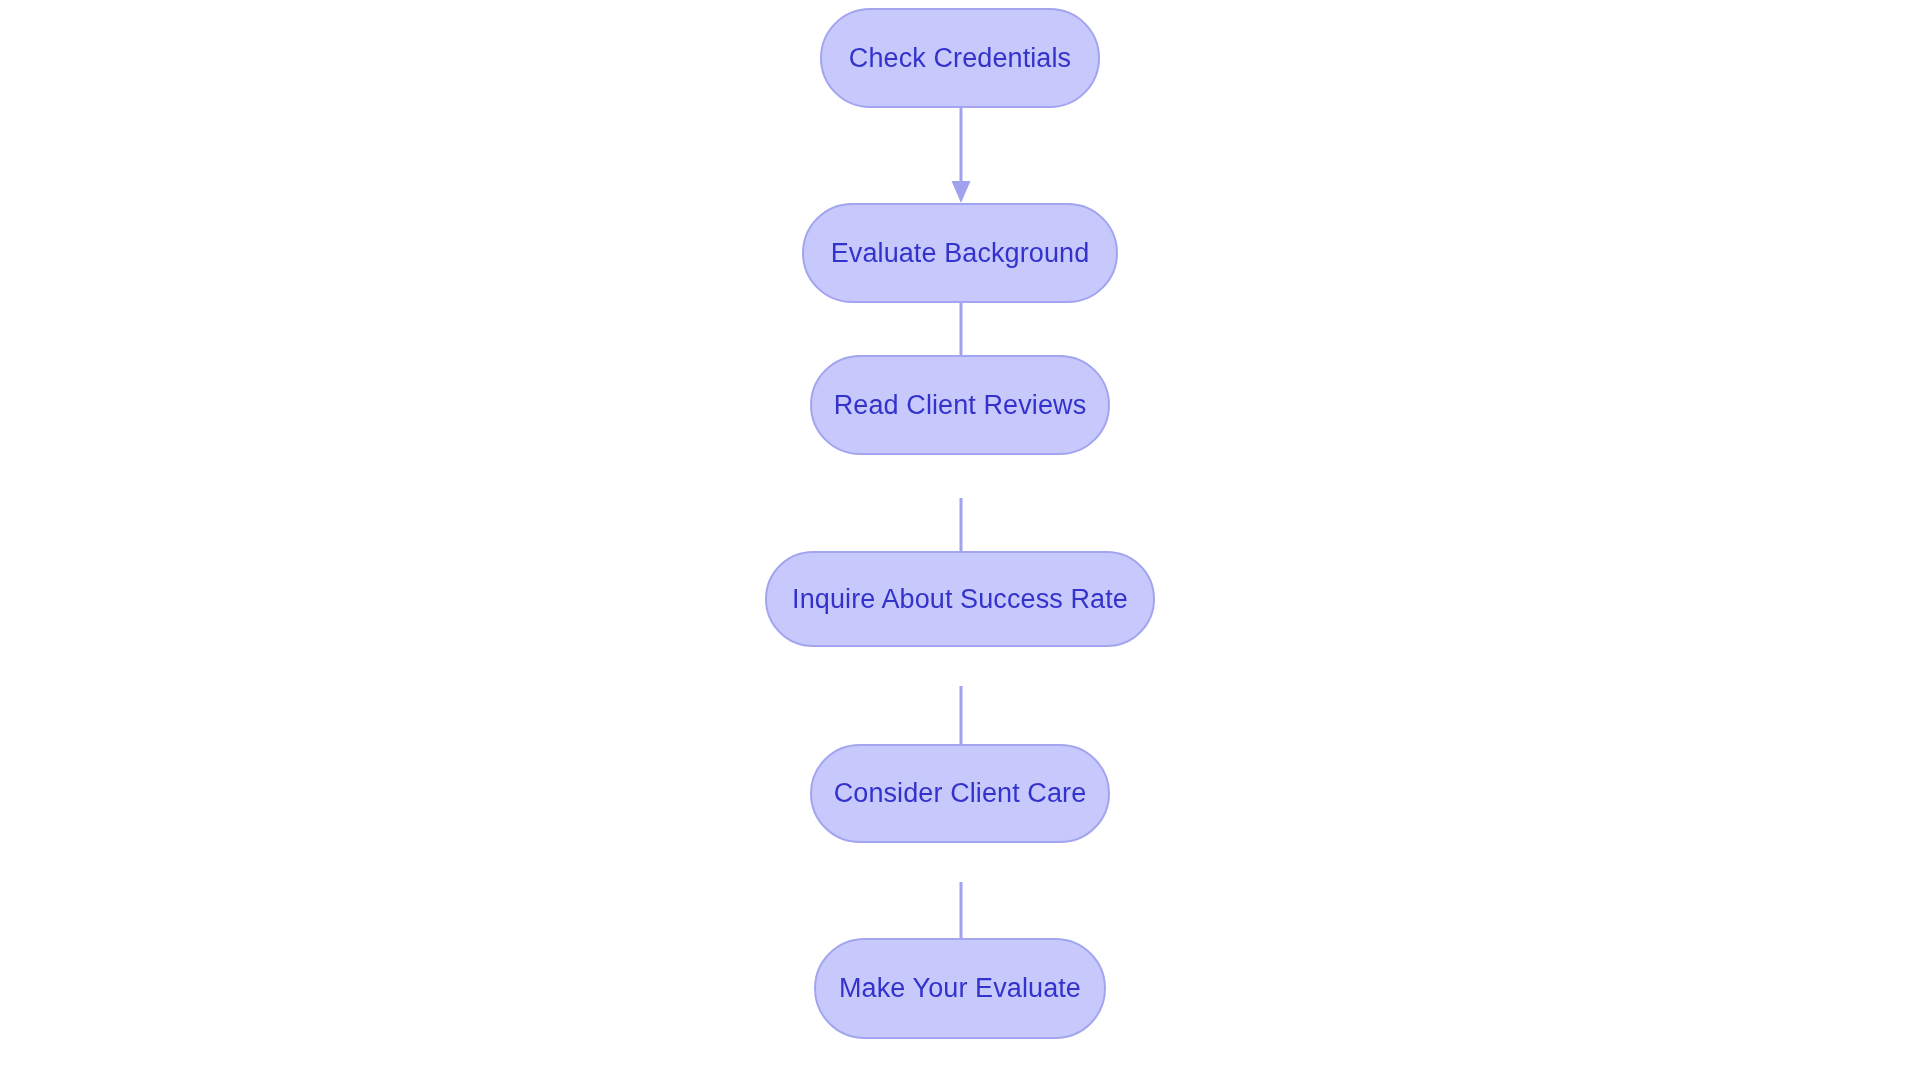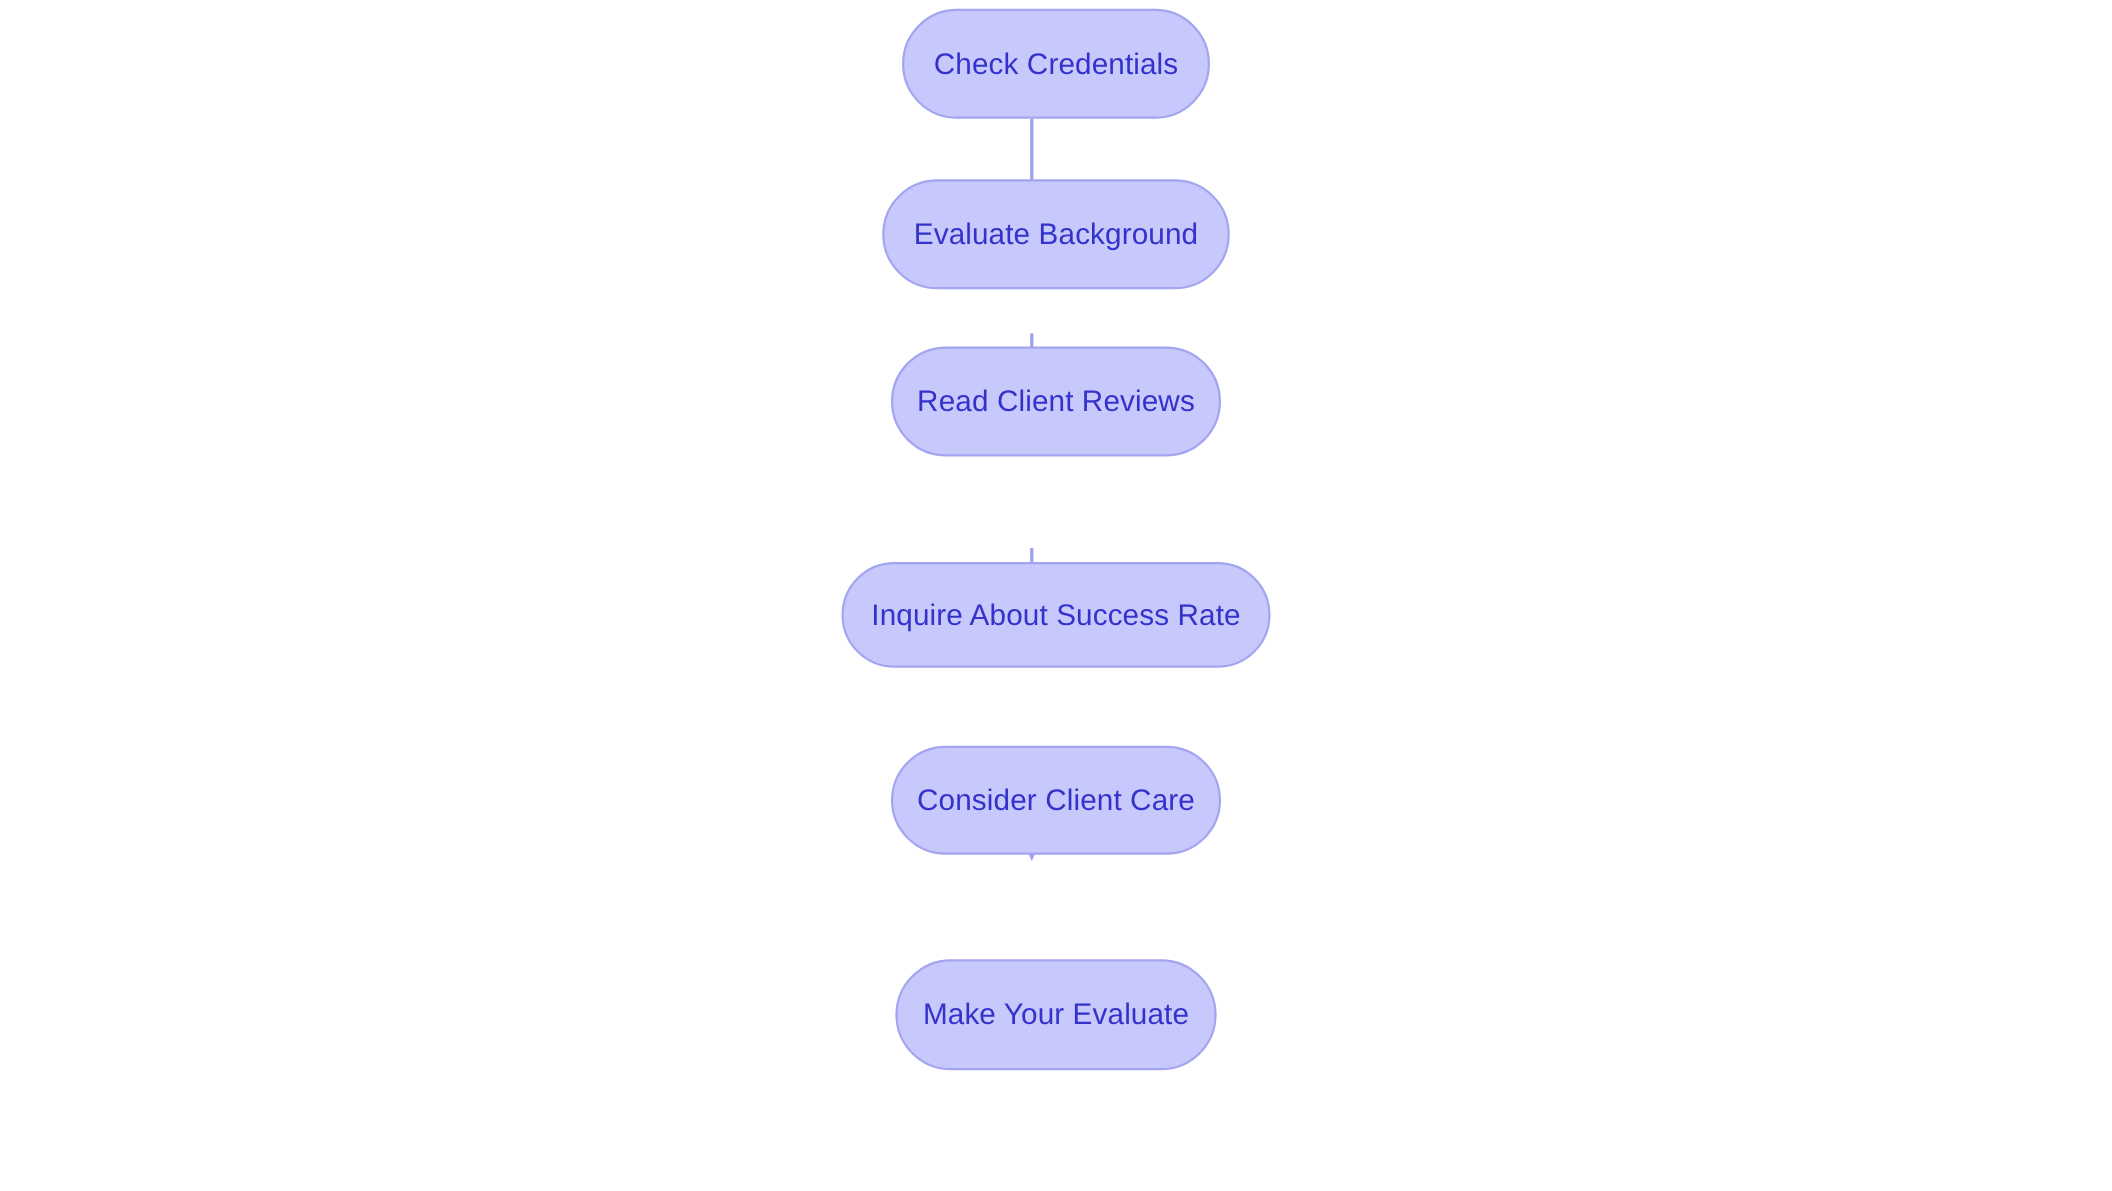--- a/index.html
+++ b/index.html
@@ -13,20 +13,21 @@
     height: 1083px;
     font-family: "Liberation Sans", sans-serif;
     overflow: hidden;
   }
 
   #flow-canvas {
     position: relative;
     width: 1876px;
     height: 1083px;
     background: #ffffff;
+    padding-left: 45px;
   }
 
   .flow-column {
     position: absolute;
     left: 0;
     top: 0;
     width: 1920px;
     height: 1083px;
     display: flex;
     flex-direction: column;
@@ -51,24 +52,24 @@
   }
 
   .node-label {
     color: #3333cc;
     font-size: 27px;
     line-height: 1;
   }
 
   
   .node-0 { width: 280px; height: 100px; margin-top: 8px; }
-  .node-1 { width: 316px; height: 100px; margin-top: 55px; }
+  .node-1 { width: 316px; height: 100px; margin-top: 95px; }
   .node-2 { width: 300px; height: 100px; margin-top: 52px; }
   .node-3 { width: 390px; height: 96px;  margin-top: 96px; }
-  .node-4 { width: 300px; height: 99px;  margin-top: 71px; }
+  .node-4 { width: 300px; height: 99px;  margin-top: 97px; }
   .node-5 { width: 292px; height: 101px; margin-top: 95px; }
 
   
   .connector {
     position: absolute;
     left: 50%;
     transform: translateX(-50%);
     pointer-events: none;
   }
   .connector svg { display: block; }

